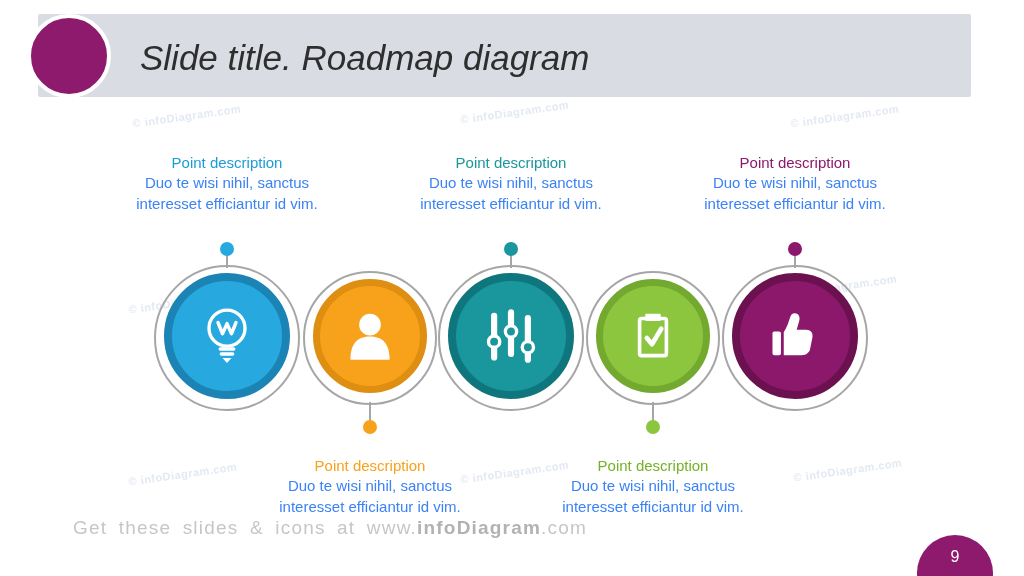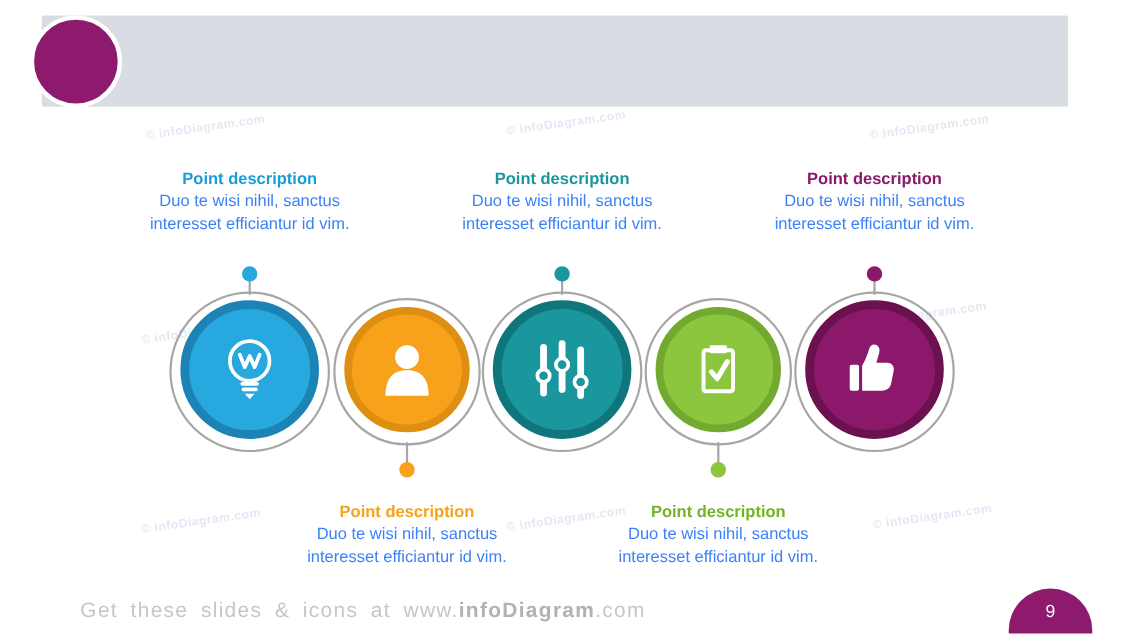--- a/index.html
+++ b/index.html
@@ -44,31 +44,31 @@
   .c1{left:164px;top:273px;background:#27A9E0;border-color:#1B84B4;}
   .c2{left:313px;top:279px;background:#F7A21A;border-color:#DE8E10;}
   .c3{left:448px;top:273px;background:#1A969D;border-color:#0F767D;}
   .c4{left:596px;top:279px;background:#8CC63E;border-color:#74A930;}
   .c5{left:732px;top:273px;background:#8C186C;border-color:#6B1150;}
 
   
   .mtext{
     position:absolute;width:200px;z-index:4;text-align:center;
   }
-  .mtext .mtitle{font-size:15px;font-weight:bold;line-height:21px;}
+  .mtext .mtitle{font-size:15px;font-weight:normal;line-height:21px;}
   .mtext .mbody{font-size:15px;line-height:20.5px;color:#3b82f6;padding:0 8px;}
   .t1{left:127px;top:152px;}  .t1 .mtitle{color:#1B9CD8;}
   .t3{left:411px;top:152px;}  .t3 .mtitle{color:#1A969D;}
   .t5{left:695px;top:152px;}  .t5 .mtitle{color:#8C186C;}
   .t2{left:270px;top:455px;}  .t2 .mtitle{color:#F7A21A;}
   .t4{left:553px;top:455px;}  .t4 .mtitle{color:#74B226;}
 
   
   .footer{
-    position:absolute;left:73px;top:545px;z-index:5;
+    position:absolute;left:73px;top:517px;z-index:5;
     font-size:19px;color:#C6C6C6;letter-spacing:1.2px;word-spacing:5px;
   }
   .footer b{color:#B2B2B2;}
 
   
   .page-badge{
     position:absolute;left:917px;top:535px;width:76px;height:76px;z-index:6;
     background:#8E1A6E;border-radius:50%;
     color:#ffffff;font-size:16px;text-align:center;
   }
@@ -83,20 +83,21 @@
   <div class="wm" style="left:460px;top:106px;">© infoDiagram.com</div>
   <div class="wm" style="left:790px;top:110px;">© infoDiagram.com</div>
   <div class="wm" style="left:128px;top:296px;">© infoDiagram.com</div>
   <div class="wm" style="left:788px;top:280px;">© infoDiagram.com</div>
   <div class="wm" style="left:128px;top:468px;">© infoDiagram.com</div>
   <div class="wm" style="left:460px;top:466px;">© infoDiagram.com</div>
   <div class="wm" style="left:793px;top:464px;">© infoDiagram.com</div>
 
   <div class="banner"></div>
   <div class="header-dot"></div>
+  <div class="title">Slide title. Roadmap diagram</div>
 
   <svg class="connector-svg" width="1024" height="576" viewBox="0 0 1024 576">
     <g fill="none" stroke="#A6A6A6" stroke-width="2">
       <circle cx="227" cy="338" r="72"></circle>
       <circle cx="370" cy="338" r="66"></circle>
       <circle cx="511" cy="338" r="72"></circle>
       <circle cx="653" cy="338" r="66"></circle>
       <circle cx="795" cy="338" r="72"></circle>
       <line x1="227" y1="252" x2="227" y2="268"></line>
       <line x1="511" y1="252" x2="511" y2="268"></line>

